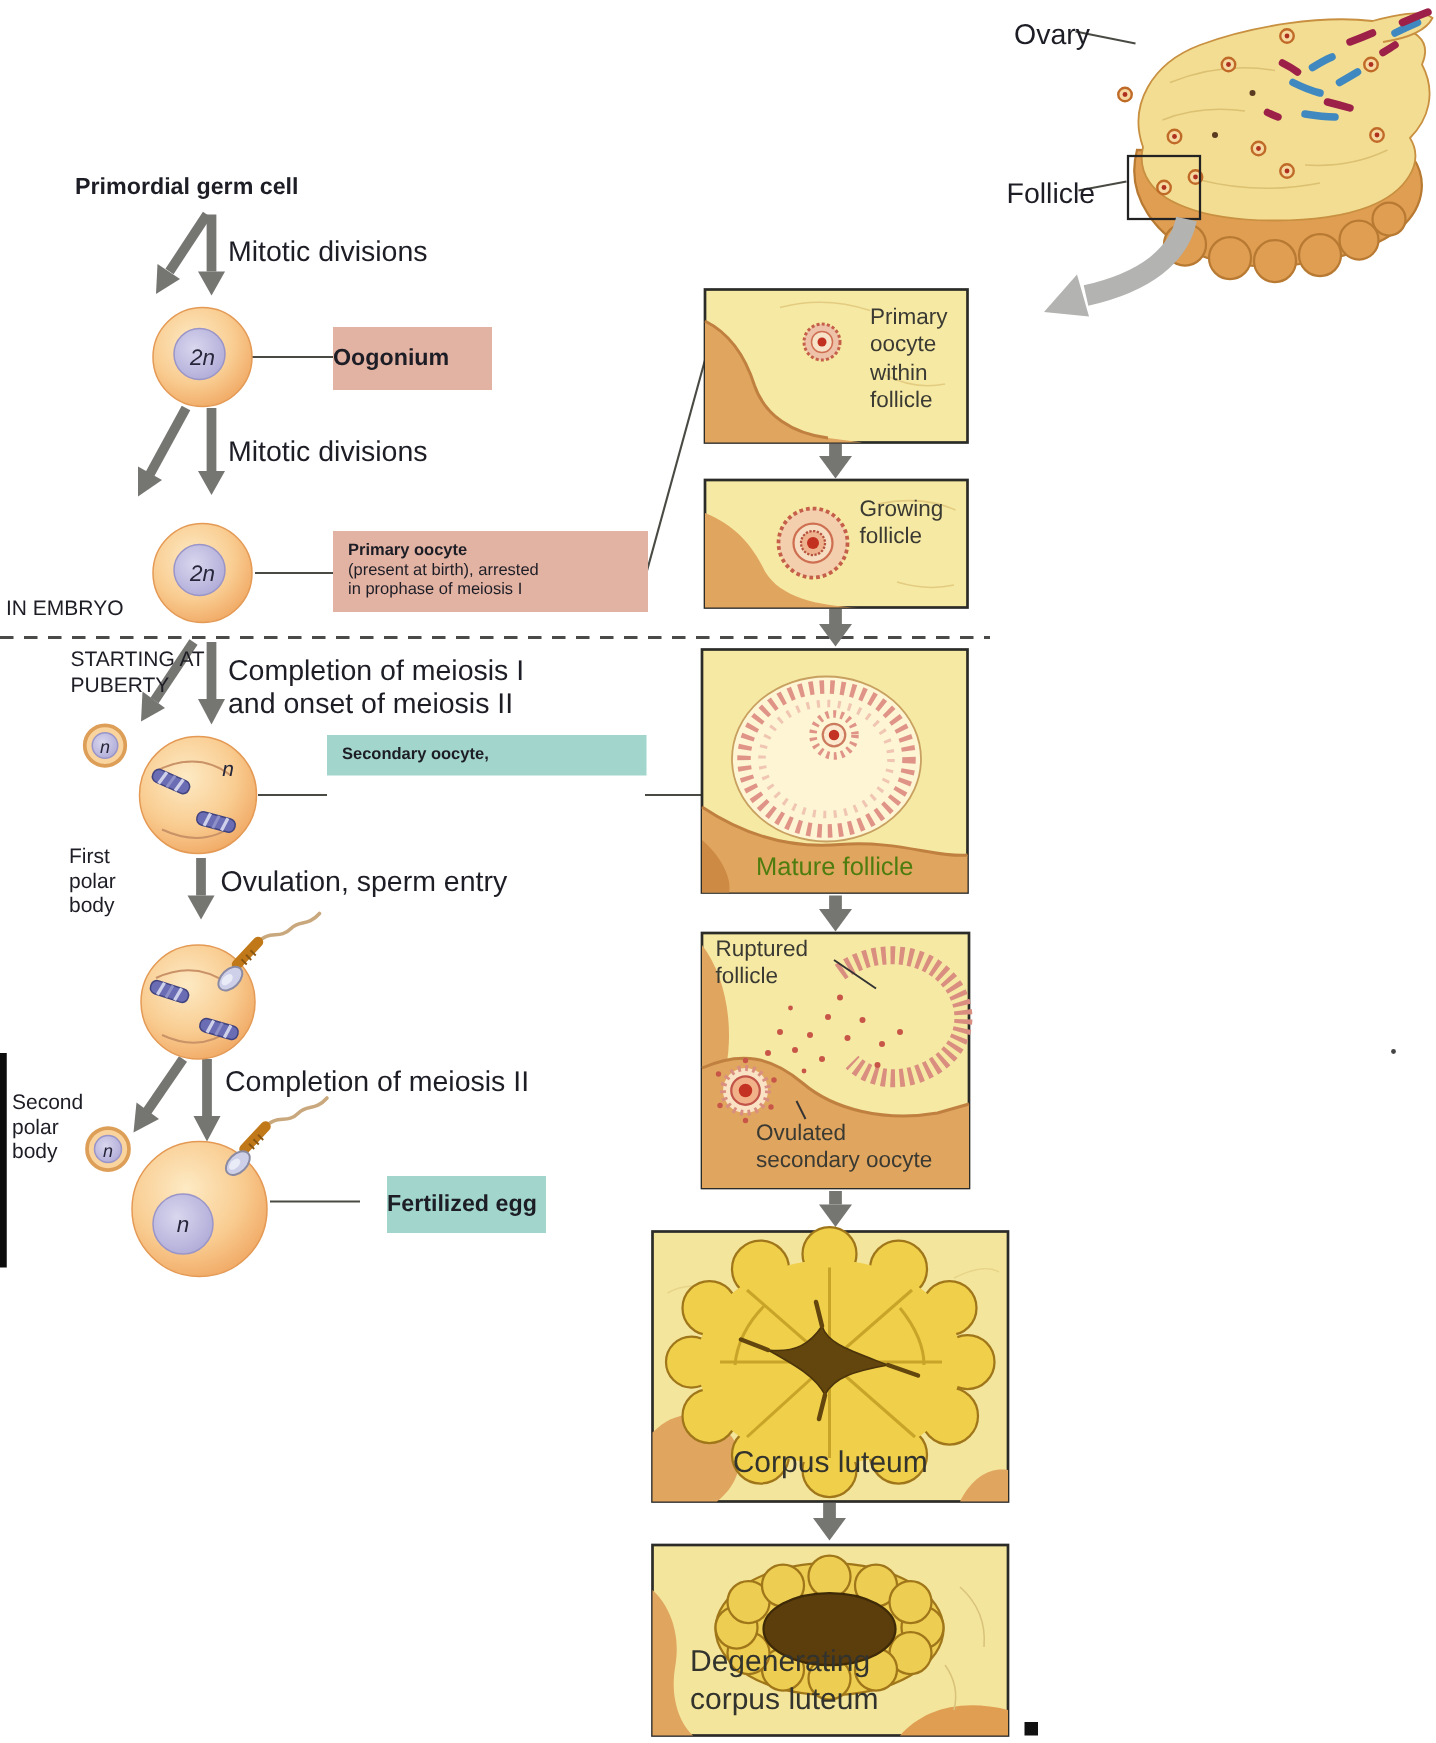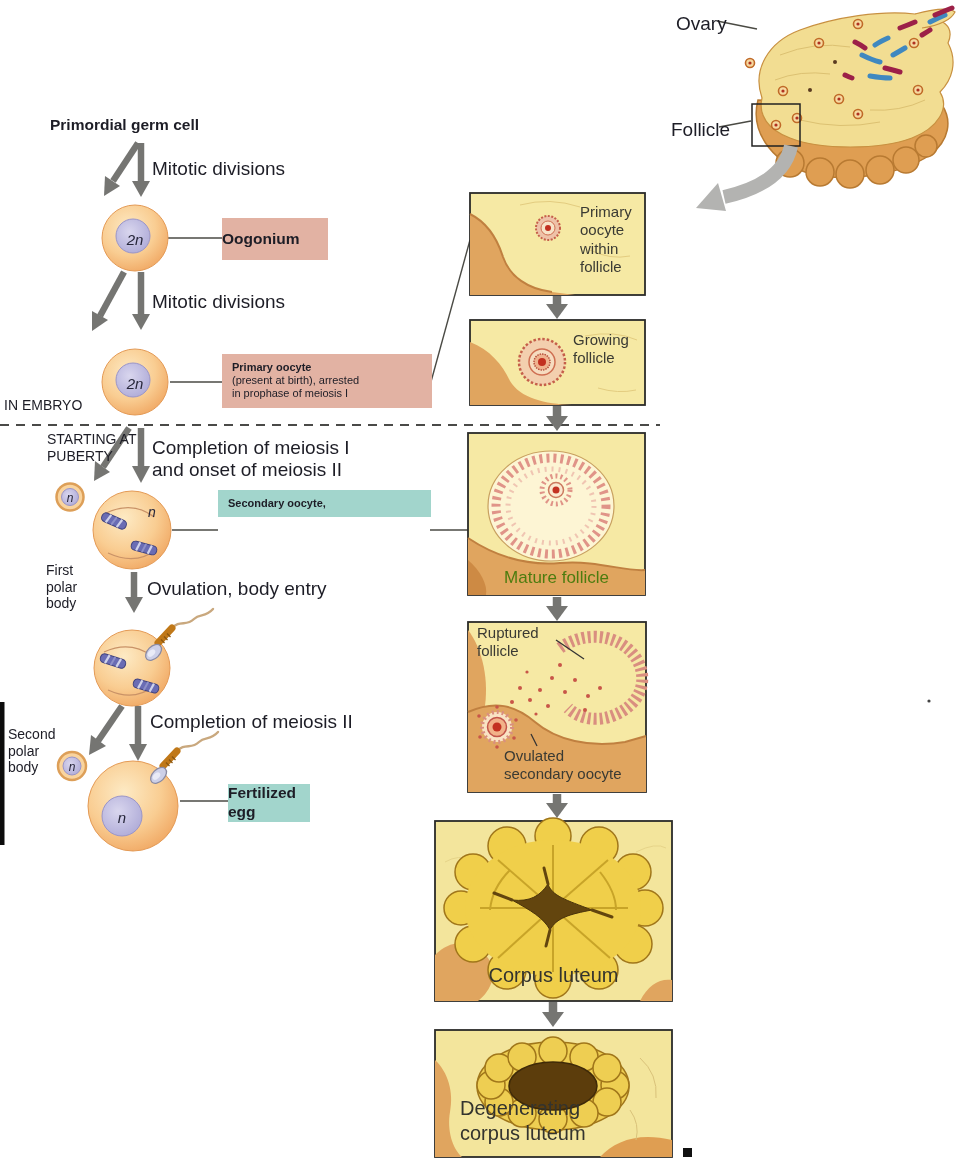--- a/index.html
+++ b/index.html
@@ -364,38 +364,38 @@
 <div class="t flow" style="left:152px;top:158px;">Mitotic divisions</div>
 <div class="t flow" style="left:152px;top:291px;">Mitotic divisions</div>
 <div class="t side" style="left:4px;top:397px;">IN EMBRYO</div>
 <div class="t side" style="left:4px;top:431px;margin-left:43px;">STARTING AT
 PUBERTY</div>
 <div class="t flow" style="left:152px;top:437px;">Completion of meiosis I
 and onset of meiosis II</div>
 <div class="t side" style="left:46px;top:521px;margin-top:41px;">First
 polar
 body</div>
-<div class="t flow" style="left:147px;top:578px;">Ovulation, body entry</div>
+<div class="t flow" style="left:147px;top:578px;">Ovulation, sperm entry</div>
 <div class="t flow" style="left:150px;top:711px;">Completion of meiosis II</div>
 <div class="t side" style="left:8px;top:726px;">Second
 polar
 body</div>
 
 <div class="box pink flexbox b" style="left:222px;top:218px;width:106px;height:42px;font-size:15.5px;">
   <span>Oogonium</span>
 </div>
 <div class="box pink" style="left:222px;top:354px;width:190px;">
   <span class="ttl">Primary oocyte</span>
   <span class="desc">(present at birth), arrested
 in prophase of meiosis I</span>
 </div>
 <div class="box teal" style="left:218px;top:490px;width:193px;">
   <span class="ttl">Secondary oocyte,</span>
 </div>
-<div class="box teal flexbox b" style="left:228px;top:784px;width:82px;height:38px;font-size:15.5px;">
+<div class="box teal flexbox b" style="left:258px;top:784px;width:106px;height:38px;font-size:15.5px;">
   <span>Fertilized egg</span>
 </div>
 
 <div class="ploidy" style="left:135px;top:239px;">2n</div>
 <div class="ploidy" style="left:135px;top:383px;">2n</div>
 <div class="ploidy sm" style="left:70px;top:498px;">n</div>
 <div class="ploidy" style="left:152px;top:512px;font-size:14px;">n</div>
 <div class="ploidy sm" style="left:72px;top:767px;">n</div>
 <div class="ploidy" style="left:122px;top:817px;">n</div>
 

